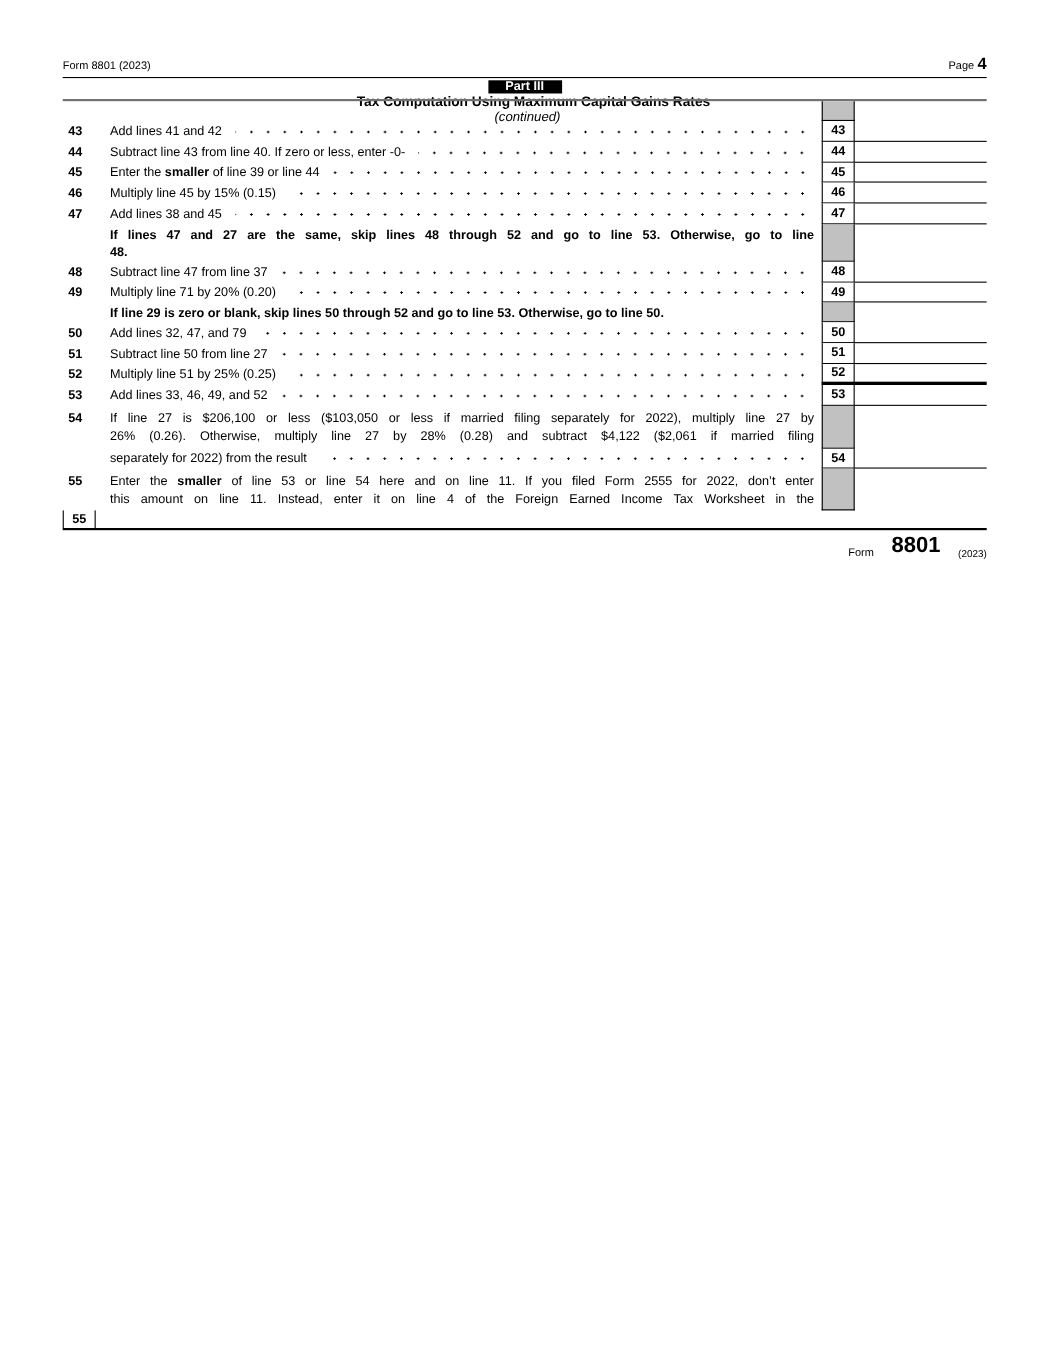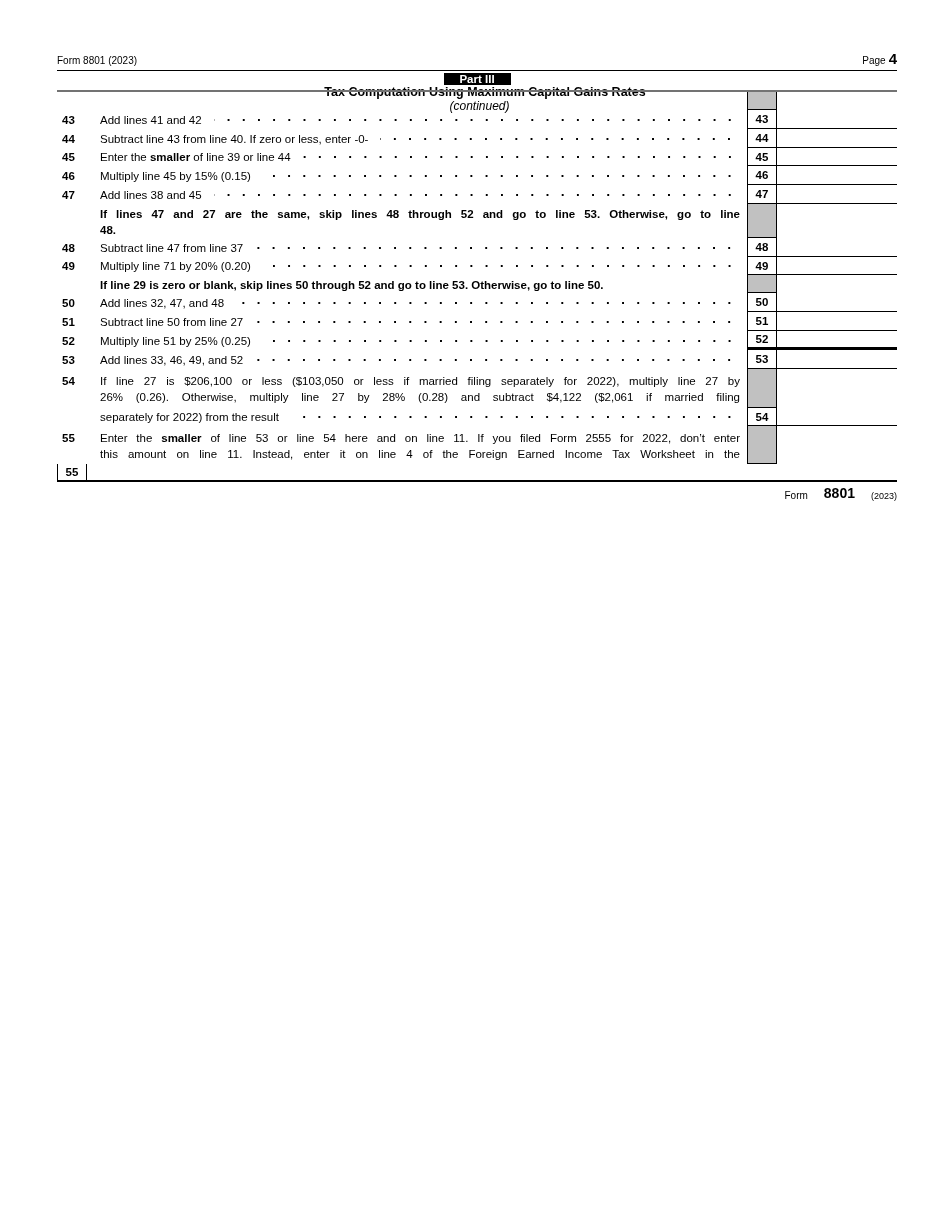--- a/index.html
+++ b/index.html
@@ -50,21 +50,21 @@
   .para { margin-left:43px; width:640px; line-height:16.4px; padding-top:3px; }
   .para .pline { width:640px; }
   .just { text-align:justify; text-align-last:justify; }
   .bold-note { font-weight:700; }
   .pnum { position:absolute; left:5px; top:4px; font-weight:700; line-height:16.4px; }
   .instr-pad { padding-top:2px; }
 
   
   .footer { position:absolute; right:53px; top:485px; display:flex; align-items:flex-end; gap:16px; }
   .footer .f-word { font-size:10px; }
-  .footer .f-num { font-size:14px; font-weight:700; }
+  .footer .f-num { font-size:20px; font-weight:700; }
   .footer .f-year { font-size:9px; }
 </style>
 </head>
 <body>
 
 <div class="page">
 
   <div class="hdr-left">Form 8801 (2023)</div>
   <div class="hdr-right">
     <span class="pg-word">Page</span>
@@ -173,21 +173,21 @@
           <div class="pline">If line 29 is zero or blank, skip lines 50 through 52 and go to line 53. Otherwise, go to line 50.</div>
         </div>
       </div>
       <div class="cn shade"></div>
       <div class="ce"></div>
     </div>
 
     <div class="row bb1" style="top:201px;height:19px">
       <div class="cl">
         <span class="num">50</span>
-        <span class="lbl">Add lines 32, 47, and 48</span>
+        <span class="lbl">Add lines 32, 47, and 79</span>
         <span class="leader"></span>
       </div>
       <div class="cn">50</div>
       <div class="ce"></div>
     </div>
 
     <div class="row bb1" style="top:220px;height:19px">
       <div class="cl">
         <span class="num">51</span>
         <span class="lbl">Subtract line 50 from line 27</span>

